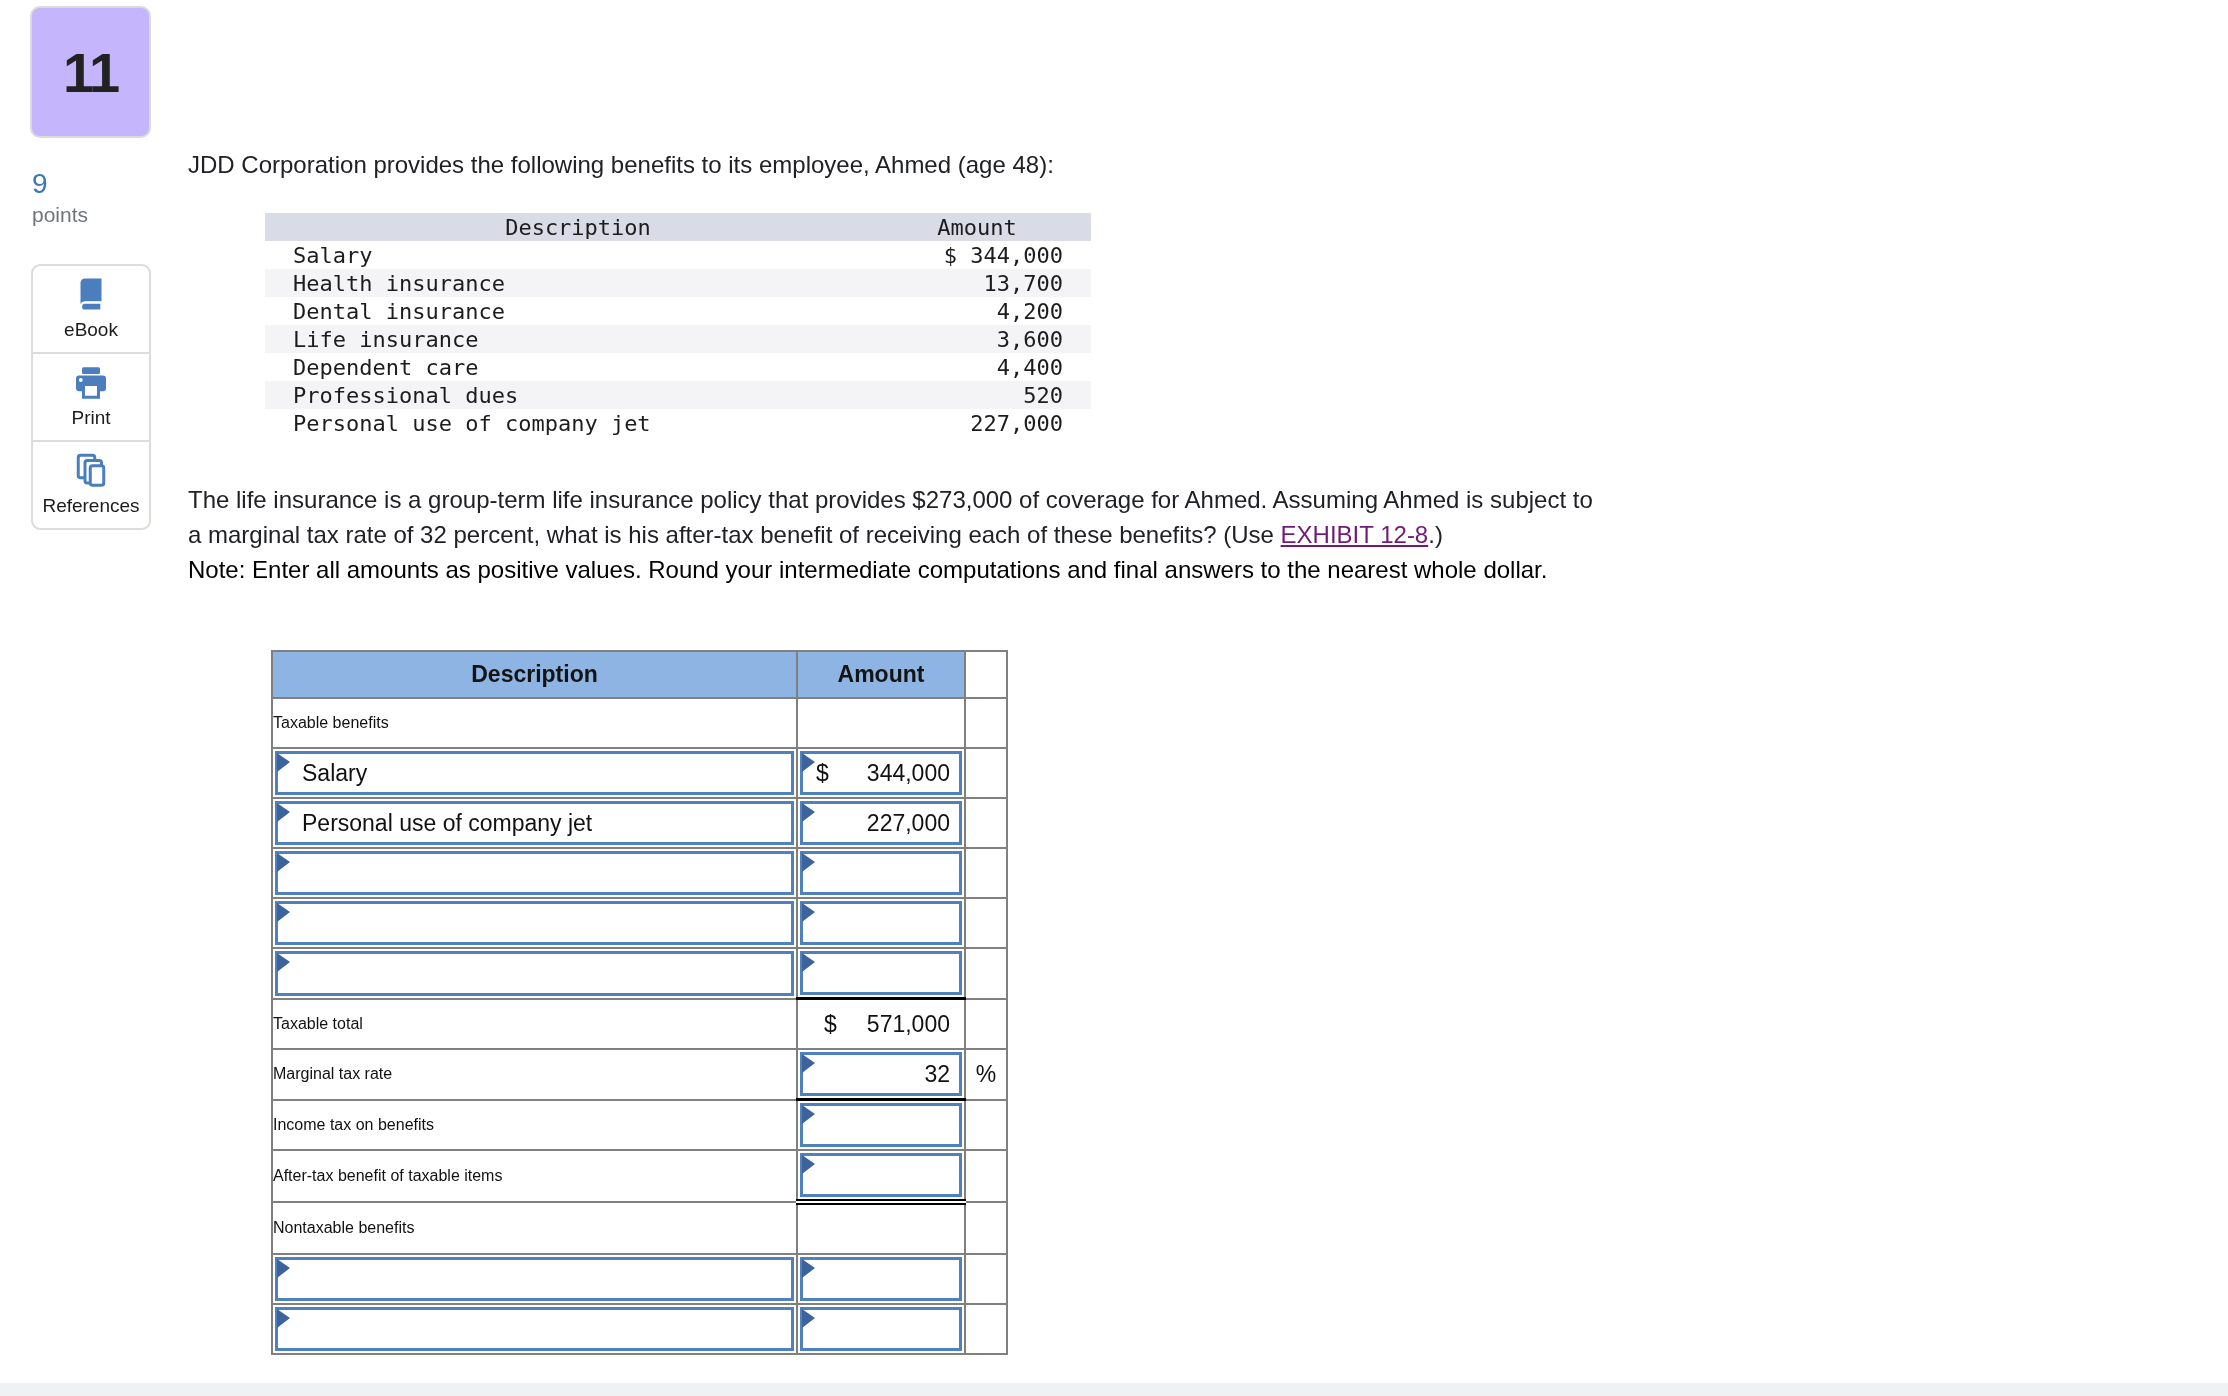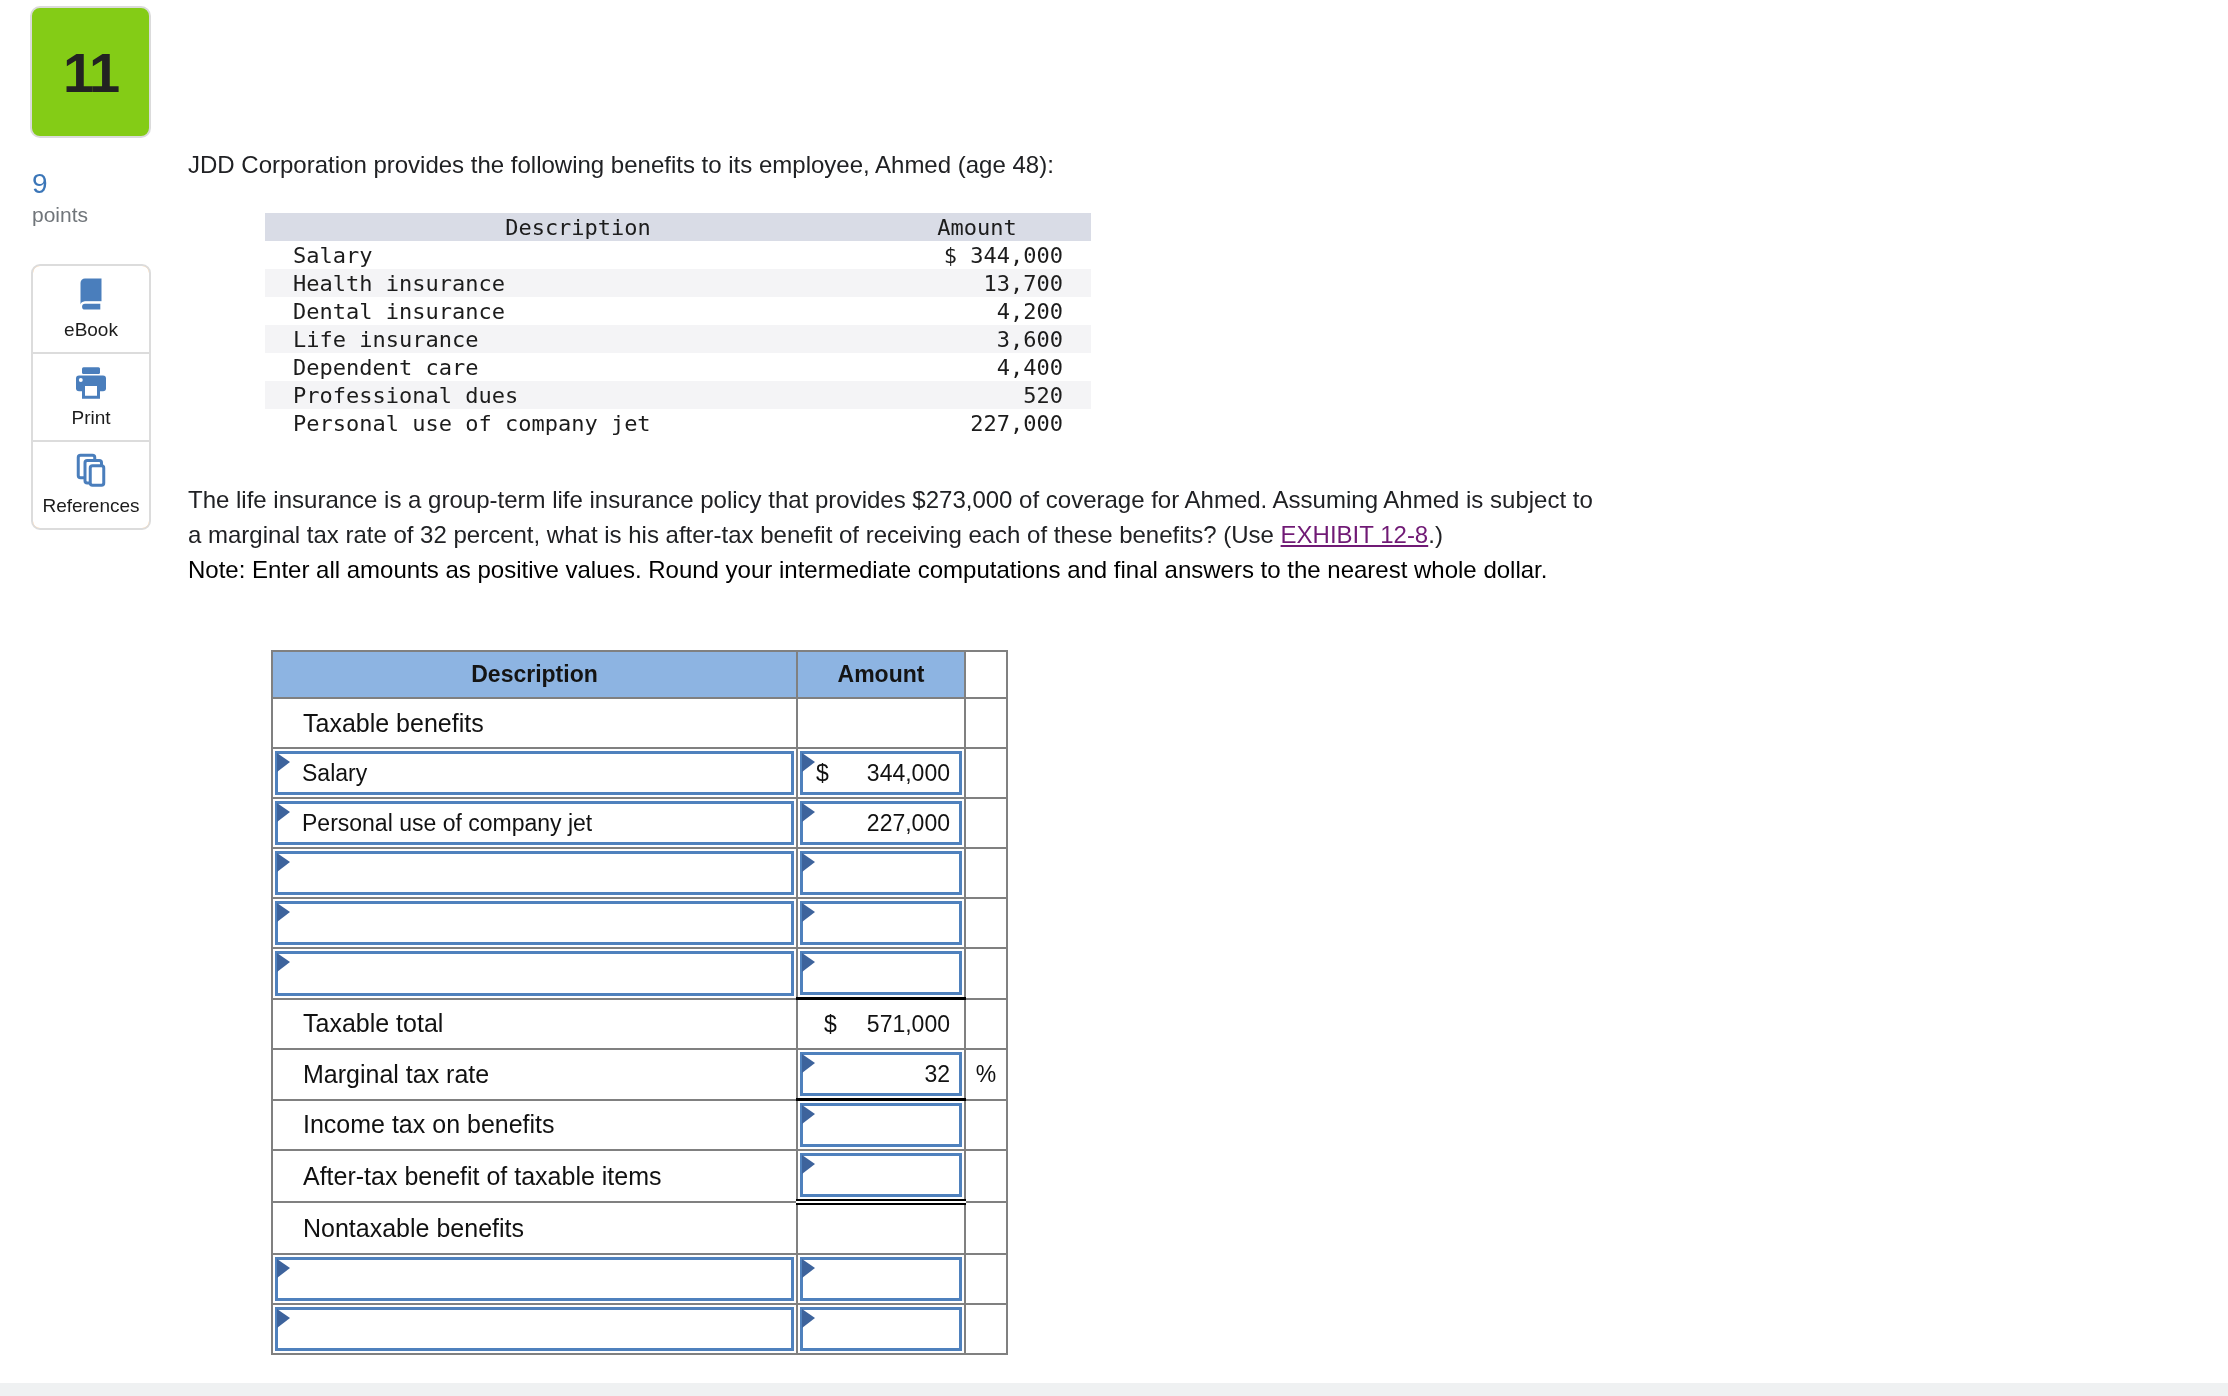--- a/index.html
+++ b/index.html
@@ -3,21 +3,21 @@
 <meta charset="utf-8">
 <style>
   html,body{margin:0;padding:0;}
   body{
     width:2228px;height:1396px;position:relative;overflow:hidden;
     background:#ffffff;font-family:"Liberation Sans",sans-serif;color:#202124;
   }
   
   .qbox{
     position:absolute;left:30px;top:6px;width:117px;height:128px;
-    background:#84cc16;border:2px solid #dbdbdb;border-radius:10px;
+    background:#c4b5fd;border:2px solid #dbdbdb;border-radius:10px;
     display:flex;align-items:center;justify-content:center;
   }
   .qbox .num{font-size:56px;font-weight:700;color:#222;letter-spacing:-2px;}
   .points{position:absolute;left:32px;top:168px;}
   .points .pv{font-size:28px;color:#3b76b8;}
   .points .pl{font-size:21px;color:#70757a;margin-top:3px;}
   .btn-stack{
     position:absolute;left:31px;top:264px;width:116px;
     background:#fdba74;border:2px solid #dcdcdc;border-radius:9px;overflow:hidden;
   }
@@ -47,21 +47,21 @@
   
   .wtable{
     position:absolute;left:271px;top:650px;border-collapse:collapse;table-layout:fixed;
     font-size:23px;color:#111;background:#fff;
   }
   .wtable col.c1{width:525px;} .wtable col.c2{width:168px;} .wtable col.c3{width:42px;}
   .wtable th,.wtable td{border:2px solid #808080;padding:0;position:relative;background:#fff;}
   .wtable thead th{height:45px;background:#8db4e2;font-weight:700;text-align:center;color:#141414;}
   .wtable thead th.hpct{background:#fff;}
   .wtable td{height:48px;}
-  .stat-lbl{display:block;padding-left:30px;font-size:25px;}
+  .stat-lbl{display:block;font-size:16px;}
   .inp{
     position:absolute;inset:2px;border:3px solid #4f81bd;background:#fff;
     display:flex;align-items:center;cursor:text;
   }
   .flag{
     position:absolute;left:-1px;top:-1px;width:0;height:0;
     border-left:13px solid #3d639c;border-bottom:10px solid transparent;border-top:9px solid transparent;
   }
   .inp .lbl{padding-left:24px;}
   .inp.amt{justify-content:space-between;}

